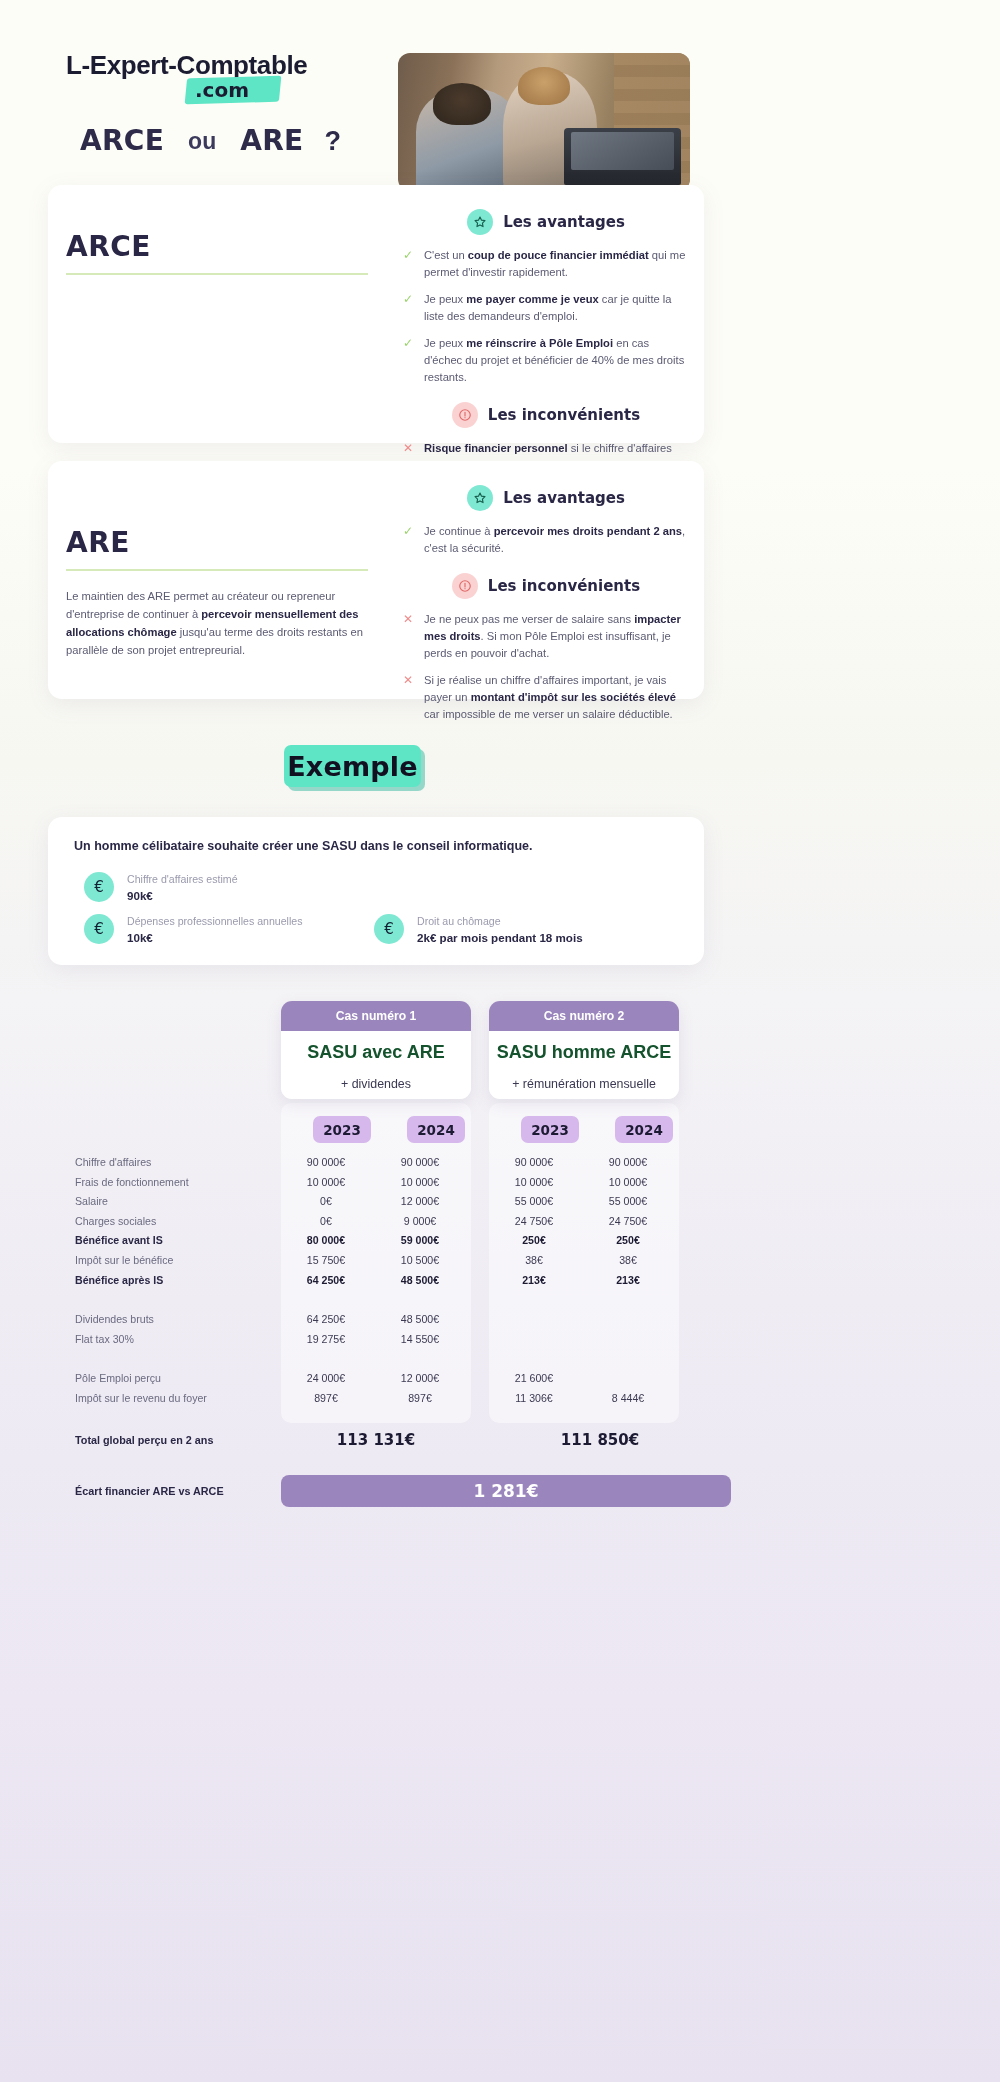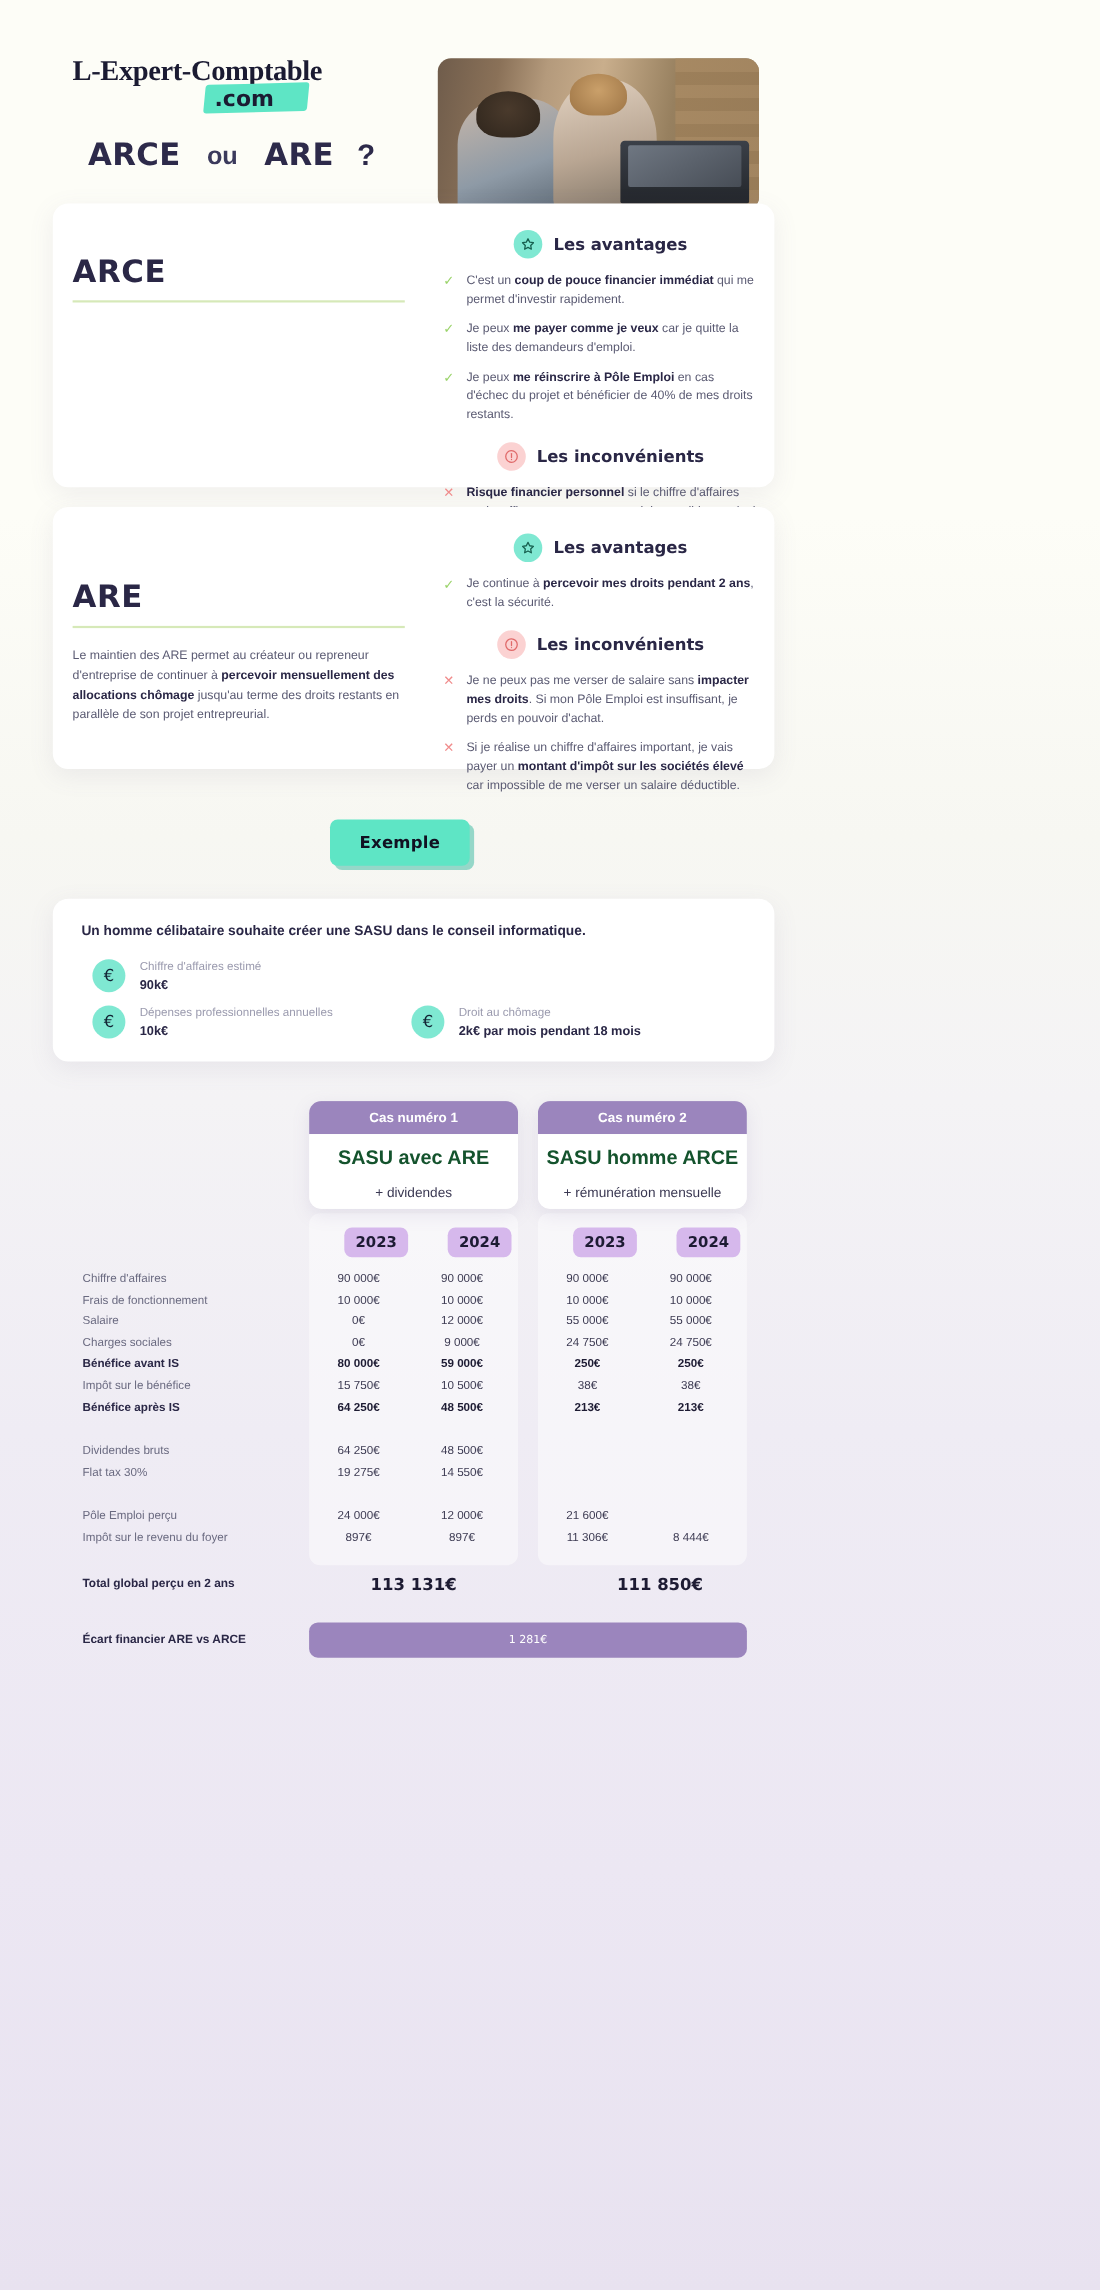--- a/index.html
+++ b/index.html
@@ -20,21 +20,21 @@
         #f4f3f5 1000px,
         #efecf4 1300px,
         #ece7f3 1700px,
         #e8e2f0 2082px);
   }
   
   .header { position: absolute; left: 0; top: 0; width: 1000px; height: 250px; }
   .logo { position: absolute; left: 66px; top: 50px; }
   .logo-main {
     font-size: 26px; font-weight: 700; letter-spacing: -0.4px;
-    color: #1b1b32; font-family: Liberation Serif, serif;
+    color: #1b1b32; font-family: Liberation Sans, sans-serif;
   }
   .logo-com-wrap { position: relative; margin-left: 120px; margin-top: -4px; width: 94px; height: 26px; }
   .logo-com-bg {
     position: absolute; left: 0; top: 0; width: 94px; height: 26px;
     background: #5ee5c5; border-radius: 3px;
     transform: skewX(-7deg) rotate(-1.5deg);
   }
   .logo-com {
     position: relative; font-size: 20px; font-weight: 600; color: #1b1b32;
     line-height: 26px; padding-left: 9px; font-family: "DejaVu Sans", sans-serif;
@@ -108,23 +108,23 @@
   }
   .bullet { display: flex; gap: 9px; margin-bottom: 10px; align-items: flex-start; }
   .bullet .mk { flex: 0 0 12px; font-size: 12px; line-height: 1.45; font-weight: 700; }
   .bullet .mk.ok { color: #9ad36a; }
   .bullet .mk.no { color: #f08b8b; }
   .bullet .tx { font-size: 11.2px; line-height: 1.52; color: #5a5a72; }
   .bullet .tx b { color: #2a2746; font-weight: 700; }
 
   
   .exemple {
-    position: absolute; left: 300px; top: 745px; width: 127px; height: 42px;
+    position: absolute; left: 284px; top: 745px; width: 137px; height: 42px;
     background: #5ee5c5; border-radius: 7px; color: #111122;
-    font-size: 15px; font-weight: 800; display: flex; align-items: center;
+    font-size: 27px; font-weight: 800; display: flex; align-items: center;
     justify-content: center; letter-spacing: 0.2px;
     box-shadow: 4px 4px 0 rgba(70,190,165,0.55);
     font-family: "DejaVu Sans", sans-serif;
   }
   
   #card-example { left: 48px; top: 817px; width: 656px; height: 148px; padding: 22px 26px; }
   .ex-title { font-size: 12.5px; font-weight: 700; color: #2a2746; margin-bottom: 19px; }
   .ex-grid { position: relative; height: 78px; }
   .ex-item { display: flex; align-items: center; gap: 13px; position: absolute; }
   .ex-item.i1 { left: 10px; top: 0; }
@@ -197,23 +197,23 @@
   .total-val {
     position: absolute; width: 190px; text-align: center; font-size: 15px;
     font-weight: 800; color: #1d1b33; line-height: 34px;
     font-family: "DejaVu Sans", sans-serif;
   }
   #tv1 { left: 281px; } #tv2 { left: 505px; }
 
   .ecart { position: absolute; left: 0; top: 490px; width: 1000px; height: 32px; }
   .ecart-lbl { position: absolute; left: 75px; font-size: 10.8px; font-weight: 700; color: #2a2746; line-height: 32px; }
   .ecart-bar {
-    position: absolute; left: 281px; top: 0; width: 398px; height: 32px;
-    background: #9b85bd; border-radius: 8px; color: #fff; font-size: 10px;
-    font-weight: 400; display: flex; align-items: center; justify-content: center;
+    position: absolute; left: 281px; top: 0; width: 450px; height: 32px;
+    background: #9b85bd; border-radius: 8px; color: #fff; font-size: 17px;
+    font-weight: 700; display: flex; align-items: center; justify-content: center;
     font-family: "DejaVu Sans", sans-serif;
   }
 </style>
 </head>
 <body>
 
 <div class="page">
 
   <div class="header">
     <div class="logo">

